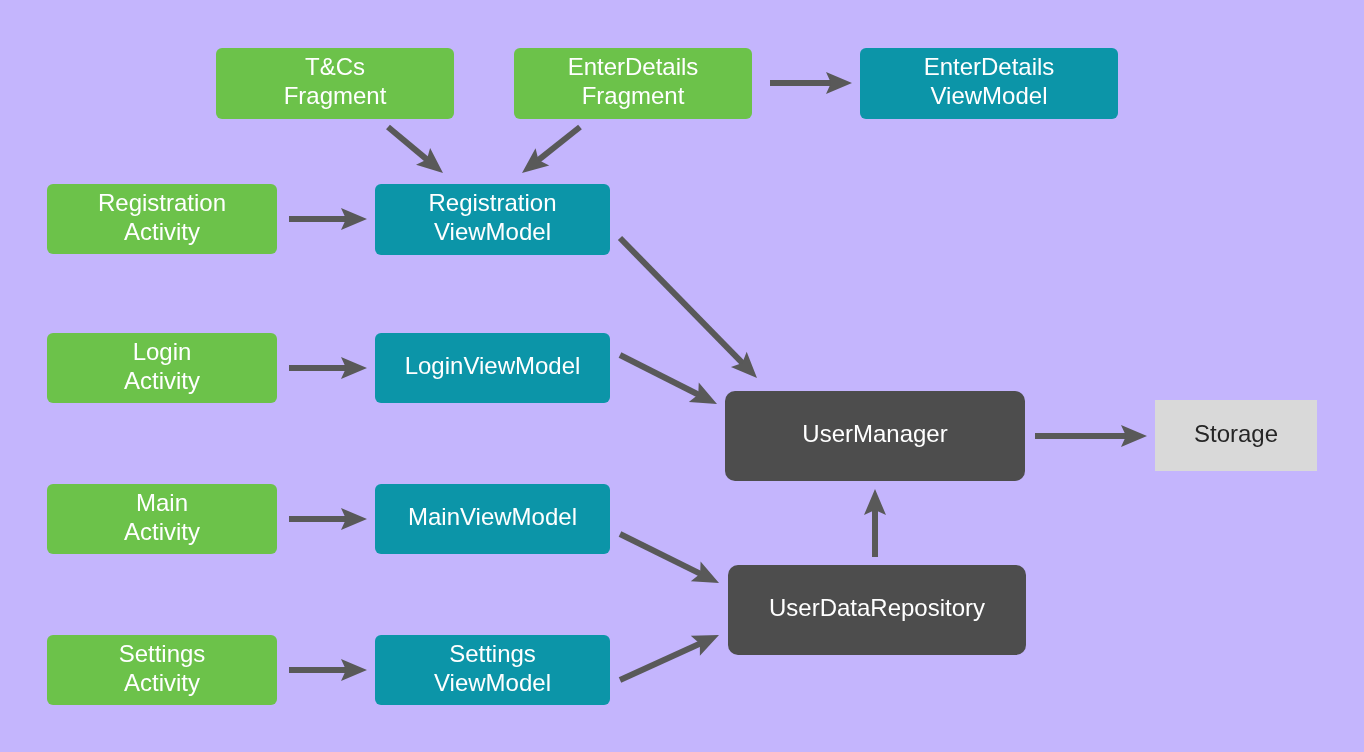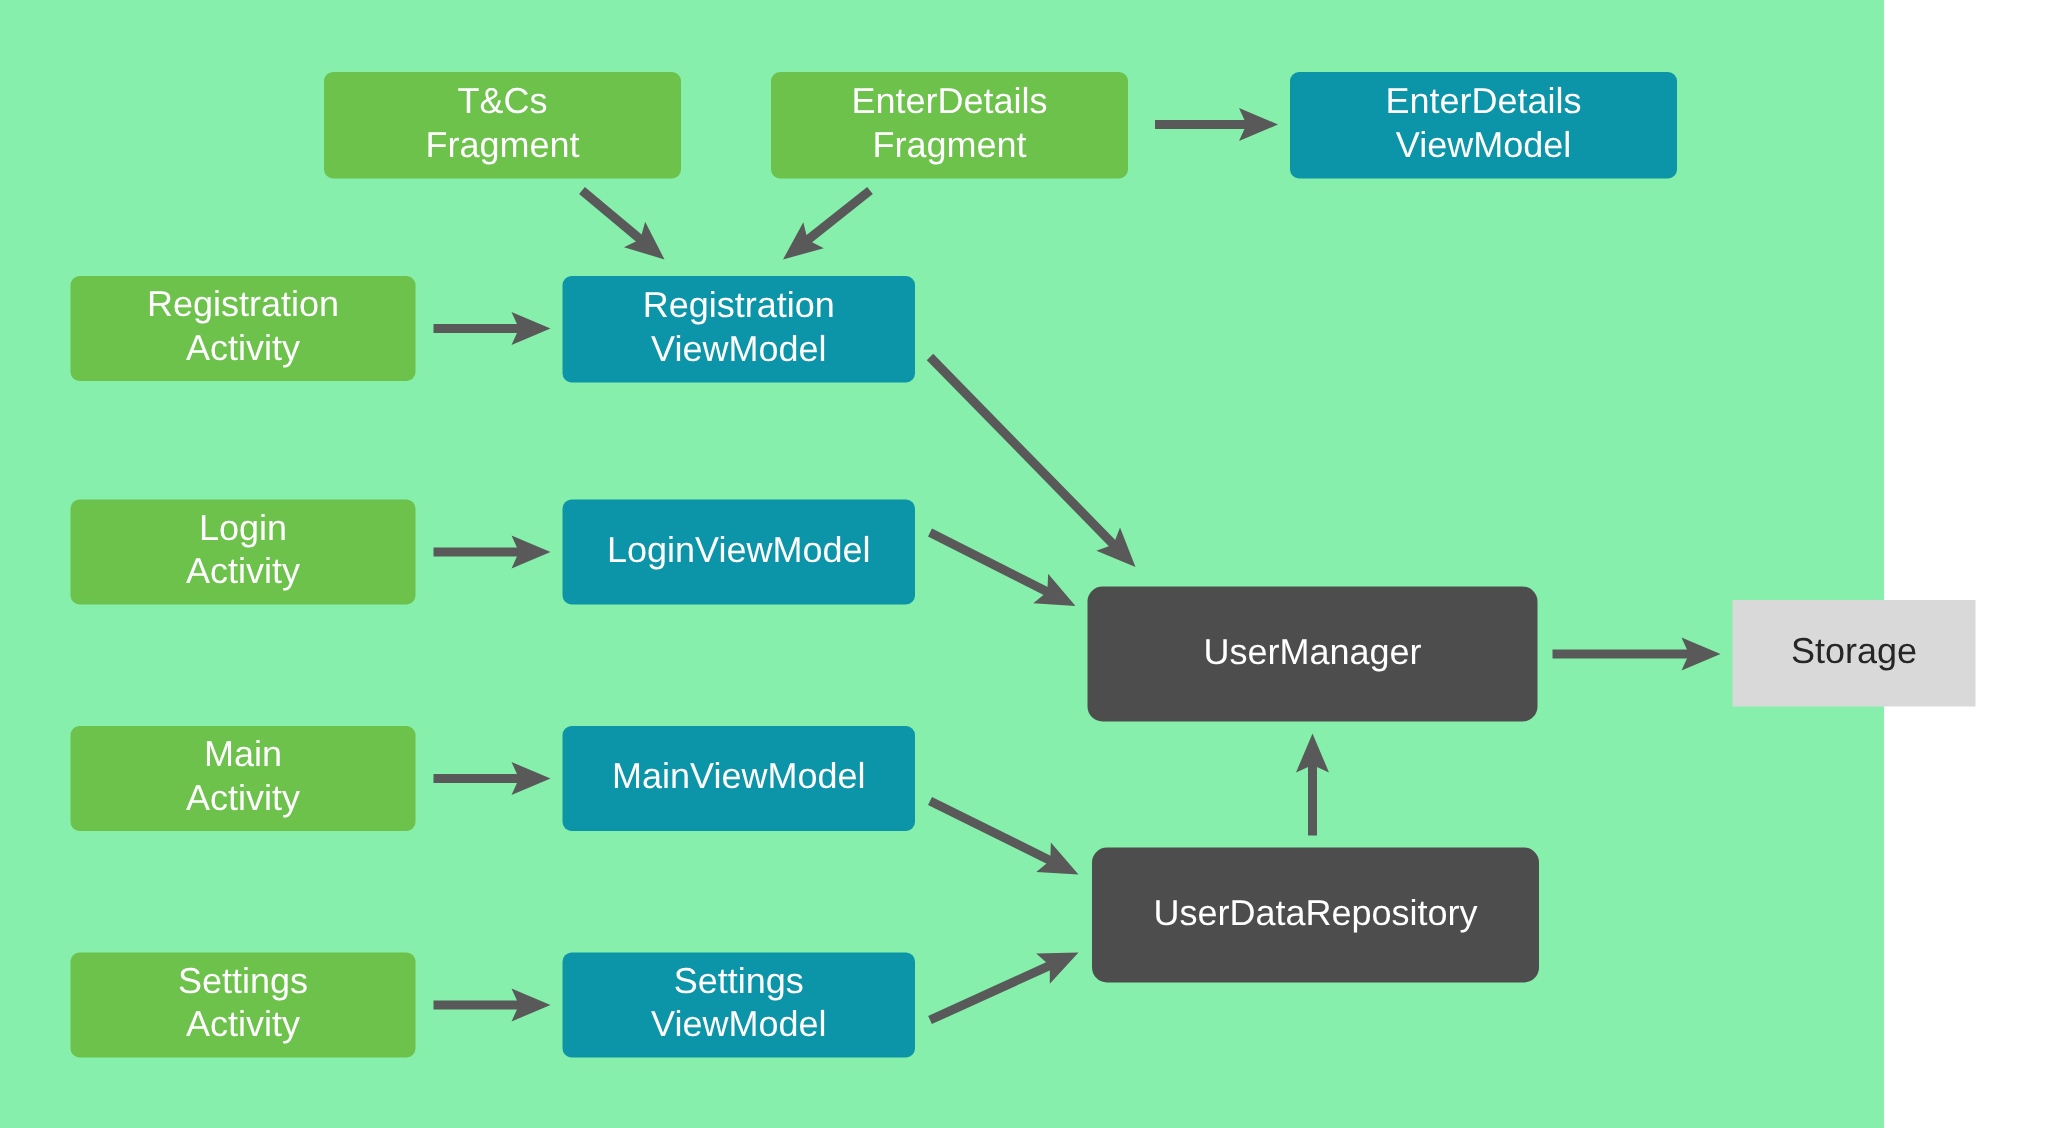--- a/index.html
+++ b/index.html
@@ -9,23 +9,23 @@
     background: #ffffff;
   }
   body {
     width: 1364px;
     height: 752px;
     font-family: "Liberation Sans", sans-serif;
     overflow: hidden;
   }
   #diagram-root {
     position: relative;
-    width: 1256px;
+    width: 1364px;
     height: 752px;
-    background: #86efac;
+    background: #c4b5fd;
   }
   svg#diagram-svg {
     position: absolute;
     top: 0;
     left: 0;
     width: 1364px;
     height: 752px;
     display: block;
   }
   .node-label {

